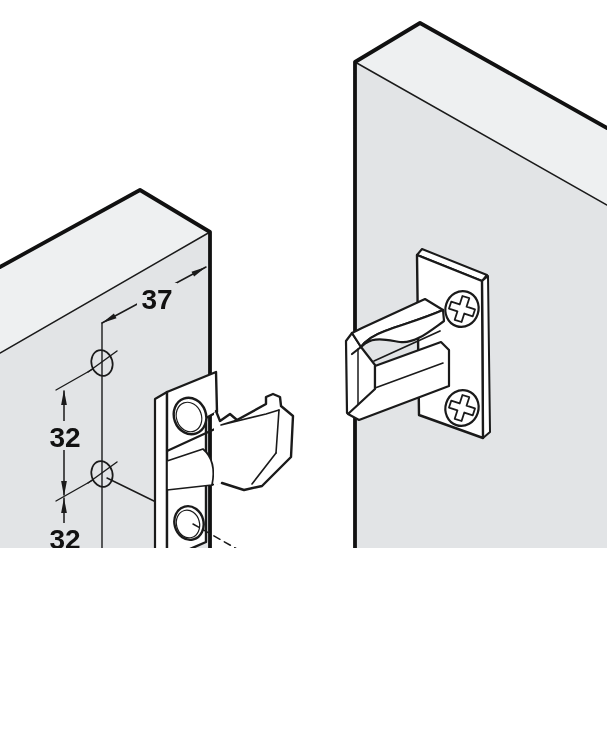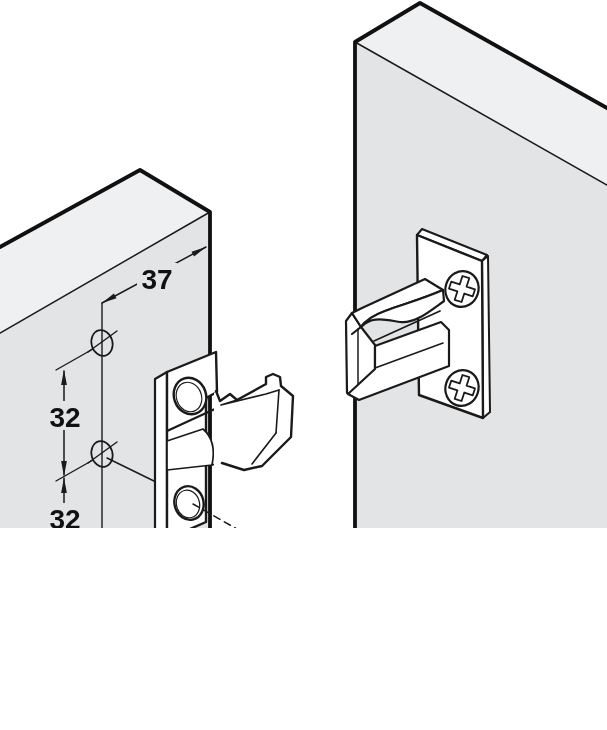--- a/index.html
+++ b/index.html
@@ -1,17 +1,17 @@
 <!DOCTYPE html>
 <html><head>
 <meta charset="utf-8">
 <style>
   html,body{margin:0;padding:0;background:#fff;}
   #stage{position:relative;width:607px;height:528px;background:#fff;overflow:hidden;
-         font-family:"Liberation Sans",sans-serif;}
+         font-family:"Liberation Sans",sans-serif;margin-top:20px;}
   svg{position:absolute;left:0;top:0;}
   .dim-text{font-family:"Liberation Sans","DejaVu Sans",sans-serif;font-weight:bold;
             font-size:28px;fill:#111;}
   path,line,ellipse,polygon{vector-effect:none;}
 </style>
 </head>
 <body>
 
 <div id="stage">
 <svg width="607" height="730" viewBox="0 0 607 730" stroke-linecap="round" stroke-linejoin="round" fill="none">

